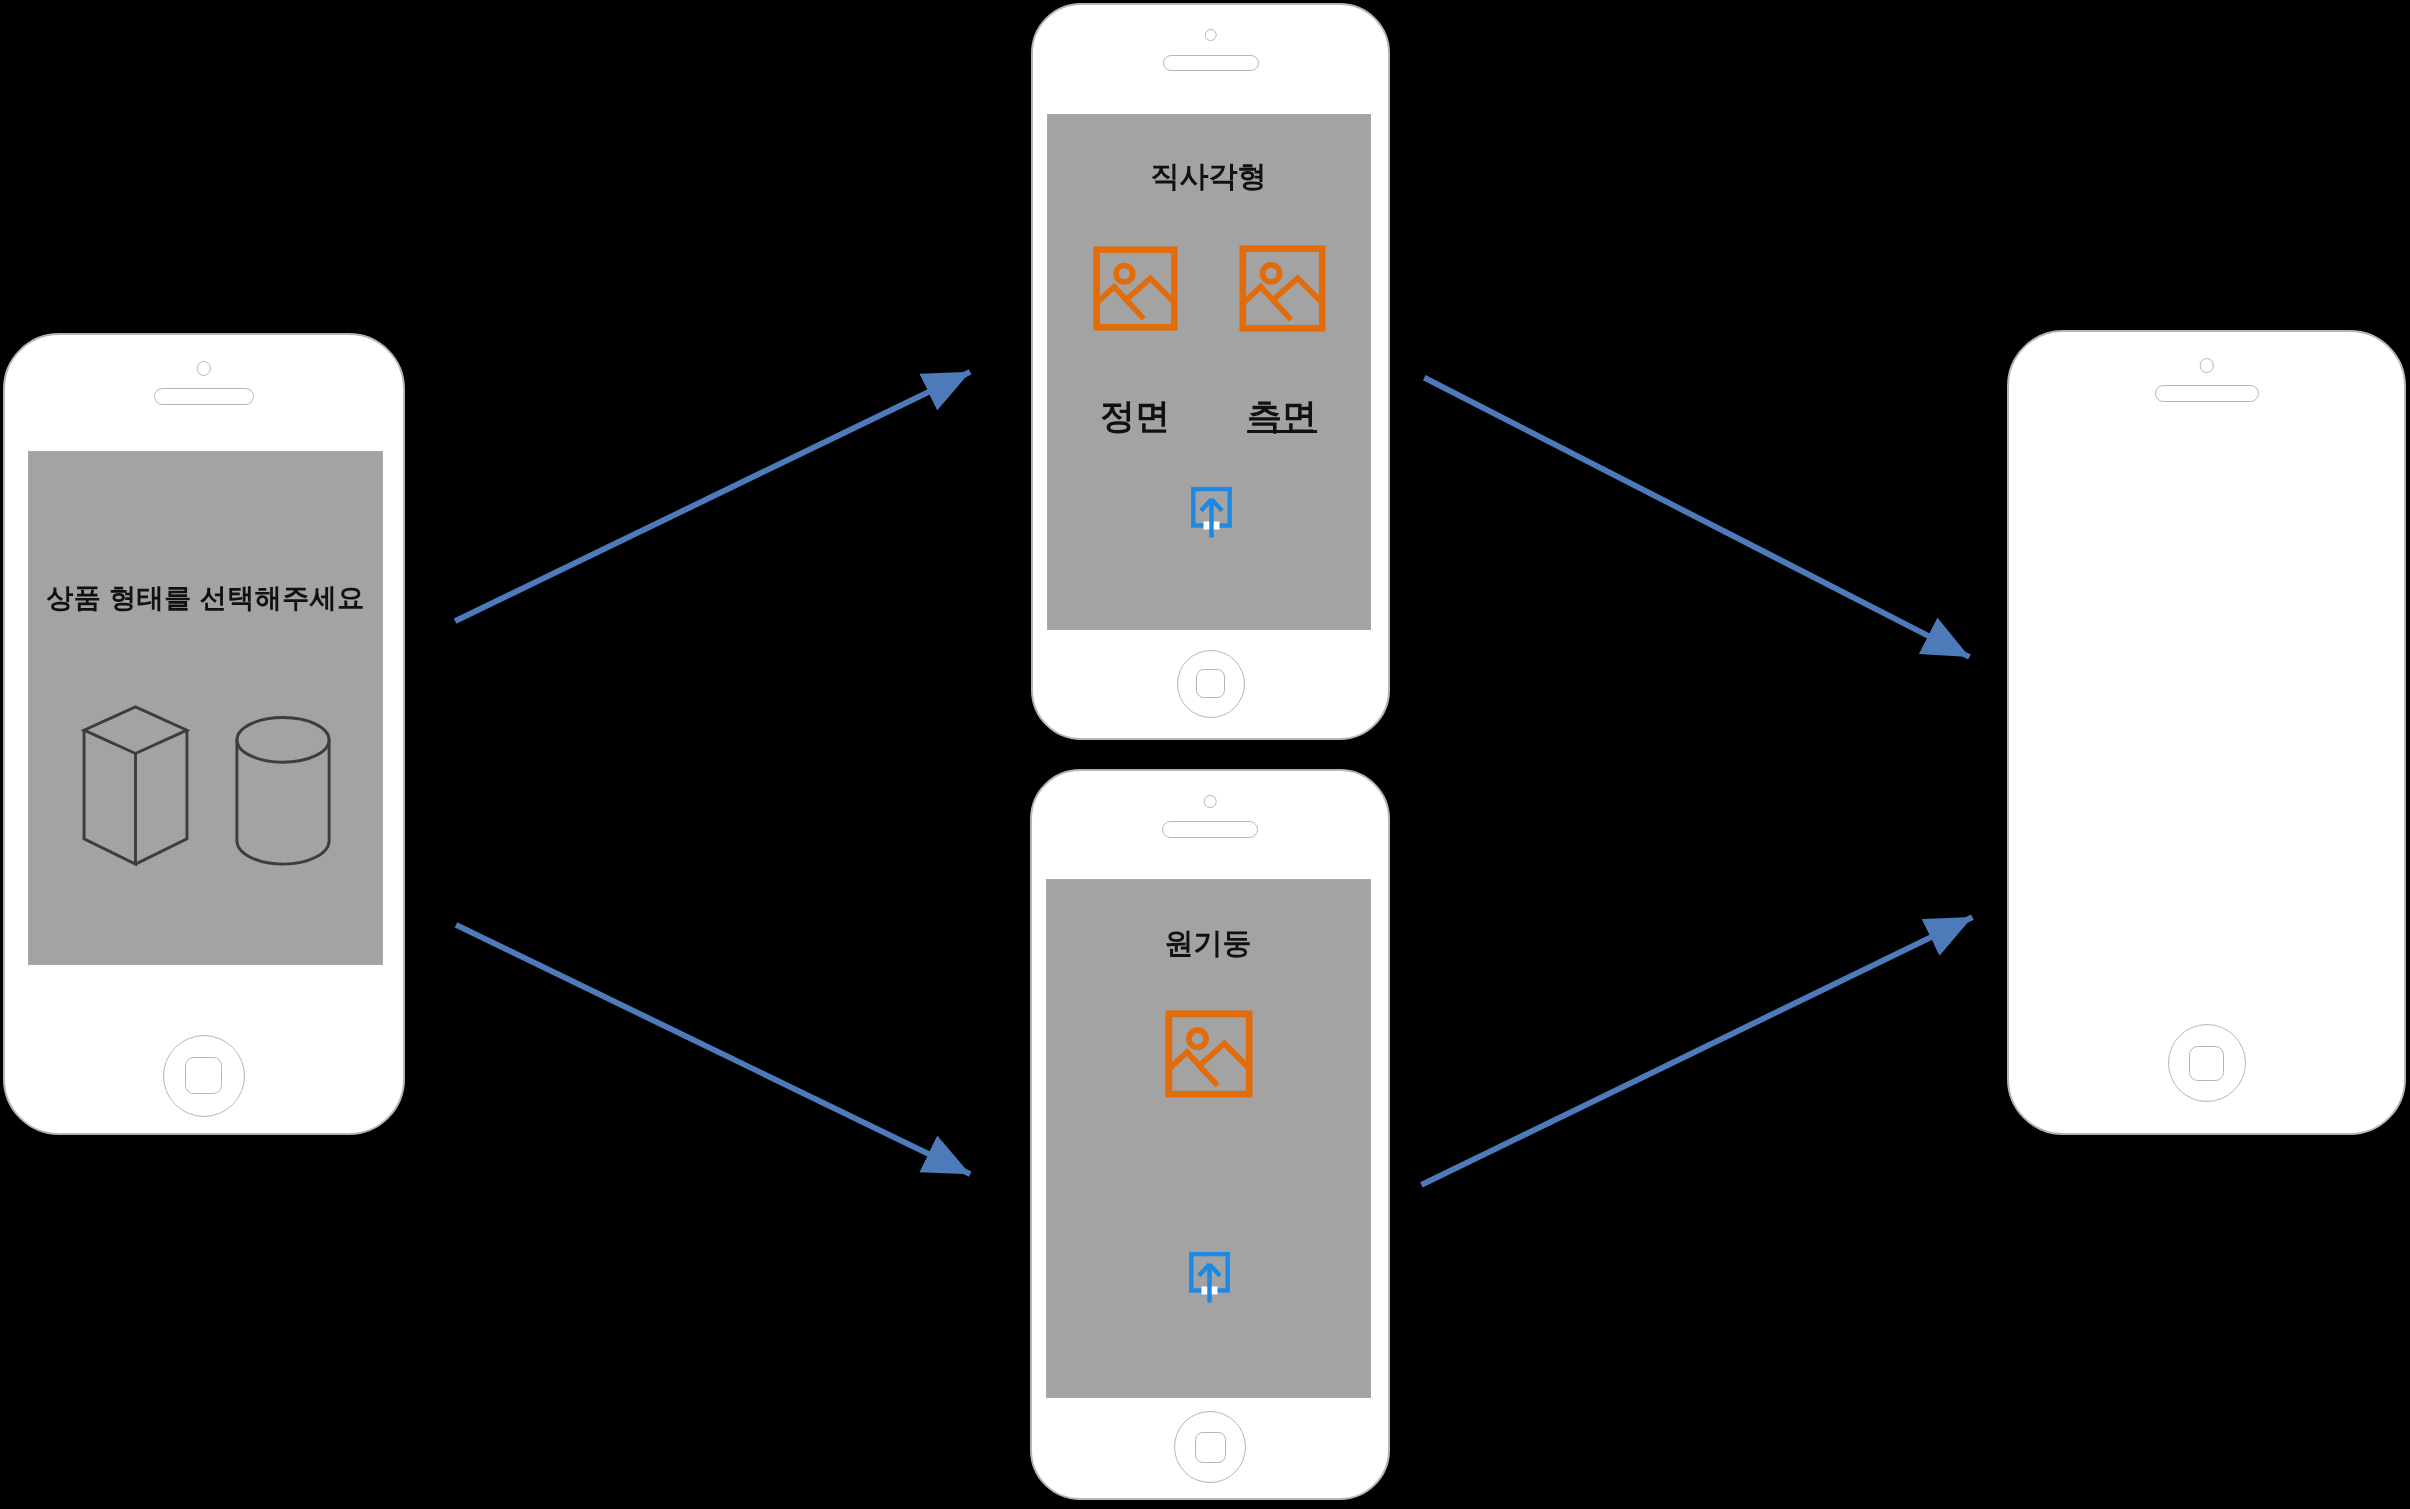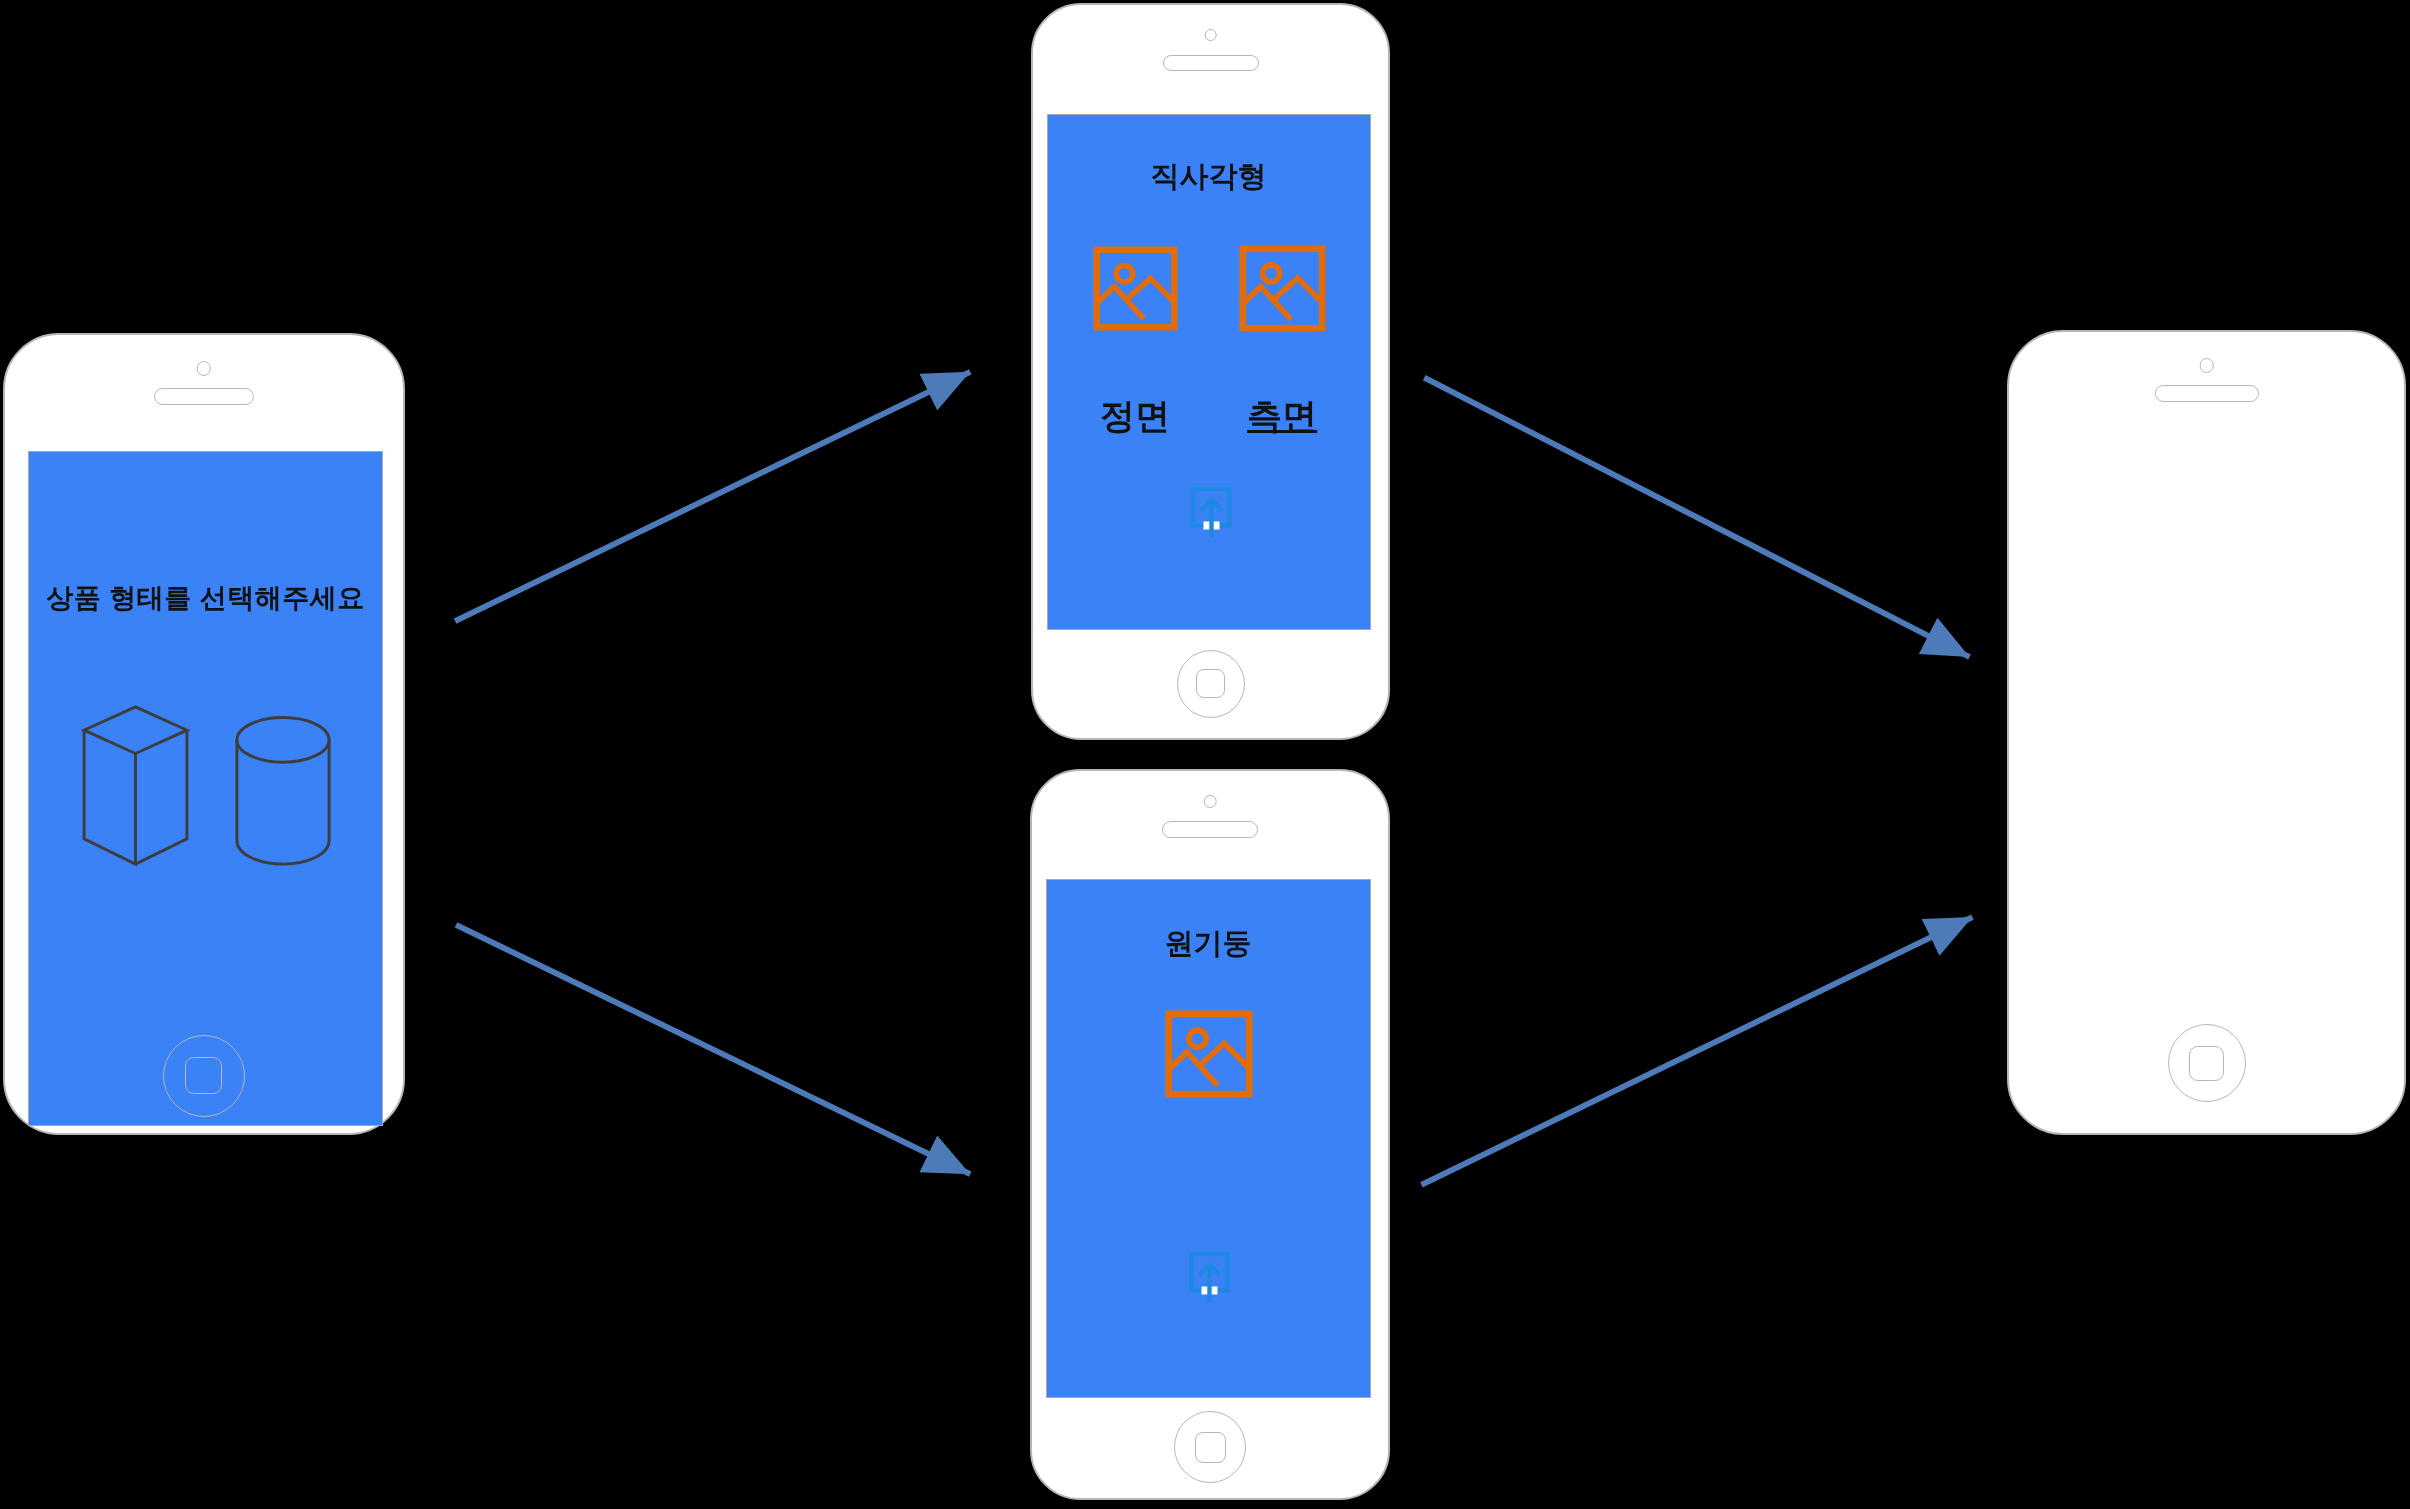--- a/index.html
+++ b/index.html
@@ -10,21 +10,21 @@
   html,body { background:var(--background); }
   body { width:2410px; height:1510px; position:relative; overflow:hidden;
          font-family:"Liberation Sans","DejaVu Sans",sans-serif; }
   #canvas { position:absolute; inset:0; background:var(--background); }
 
   .phone { position:absolute; background:#ffffff; border:2.9px solid var(--phone-border); }
   .camera { position:absolute; left:50%; transform:translateX(-50%); top:26px;
             width:14.6px; height:14.6px; border:1.9px solid var(--phone-border); border-radius:50%; }
   .speaker { position:absolute; left:50%; transform:translateX(-50%); top:53px;
              width:99px; height:16.5px; border:1.9px solid var(--phone-border); border-radius:9.7px; }
-  .screen { position:absolute; background:#3b82f6; border:1.9px solid var(--screen-border); }
+  .screen { position:absolute; background:#a3a3a3; border:1.9px solid var(--screen-border); }
   .home { position:absolute; left:50%; transform:translateX(-50%);
           border:1.9px solid var(--phone-border); border-radius:50%;
           display:flex; align-items:center; justify-content:center; }
   .home-square { border:1.9px solid var(--phone-border); border-radius:8.7px; }
 
   .prompt, .screen-title, .photo-label, .dim-line {
     position:absolute; width:100%; text-align:center; color:var(--text); font-weight:700; }
   .prompt { font-size:27px; letter-spacing:0.5px; }
   .screen-title { font-size:29px; }
   .photo-label { font-size:35px; }
@@ -54,21 +54,21 @@
     </defs>
     <line class="arrow-line" x1="469" y1="640" x2="1000" y2="383" marker-end="url(#ah)"></line>
     <line class="arrow-line" x1="470" y1="953" x2="1000" y2="1210" marker-end="url(#ah)"></line>
     <line class="arrow-line" x1="1468" y1="389" x2="2030" y2="677" marker-end="url(#ah)"></line>
     <line class="arrow-line" x1="1465" y1="1221" x2="2033" y2="945" marker-end="url(#ah)"></line>
   </svg>
 
   <div class="phone" style="left:2.9px; top:333px; width:402px; height:802px; border-radius:56px;">
     <div class="camera"></div>
     <div class="speaker" style="width:100px;"></div>
-    <div class="screen" style="left:23px; top:116px; width:355px; height:675px;">
+    <div class="screen" style="left:23px; top:116px; width:355px; height:514px;">
       <div class="prompt" style="top:128px;">상품 형태를 선택해주세요</div>
       <svg class="shape-svg icon-abs" style="left:51px; top:251px;" width="111" height="165" viewBox="-4 -4 114 170">
         <path d="M53,0 L0,24 L53,48 L106,24 Z"></path>
         <path d="M0,24 L0,136 L53,162 L53,48"></path>
         <path d="M106,24 L106,136 L53,162"></path>
       </svg>
       <svg class="shape-svg icon-abs" style="left:204px; top:251px;" width="100" height="165" viewBox="-4 -4 103 170">
         <ellipse cx="47.5" cy="34" rx="47.5" ry="23"></ellipse>
         <path d="M0,34 L0,138 A47.5,24 0 0,0 95,138 L95,34"></path>
       </svg>

